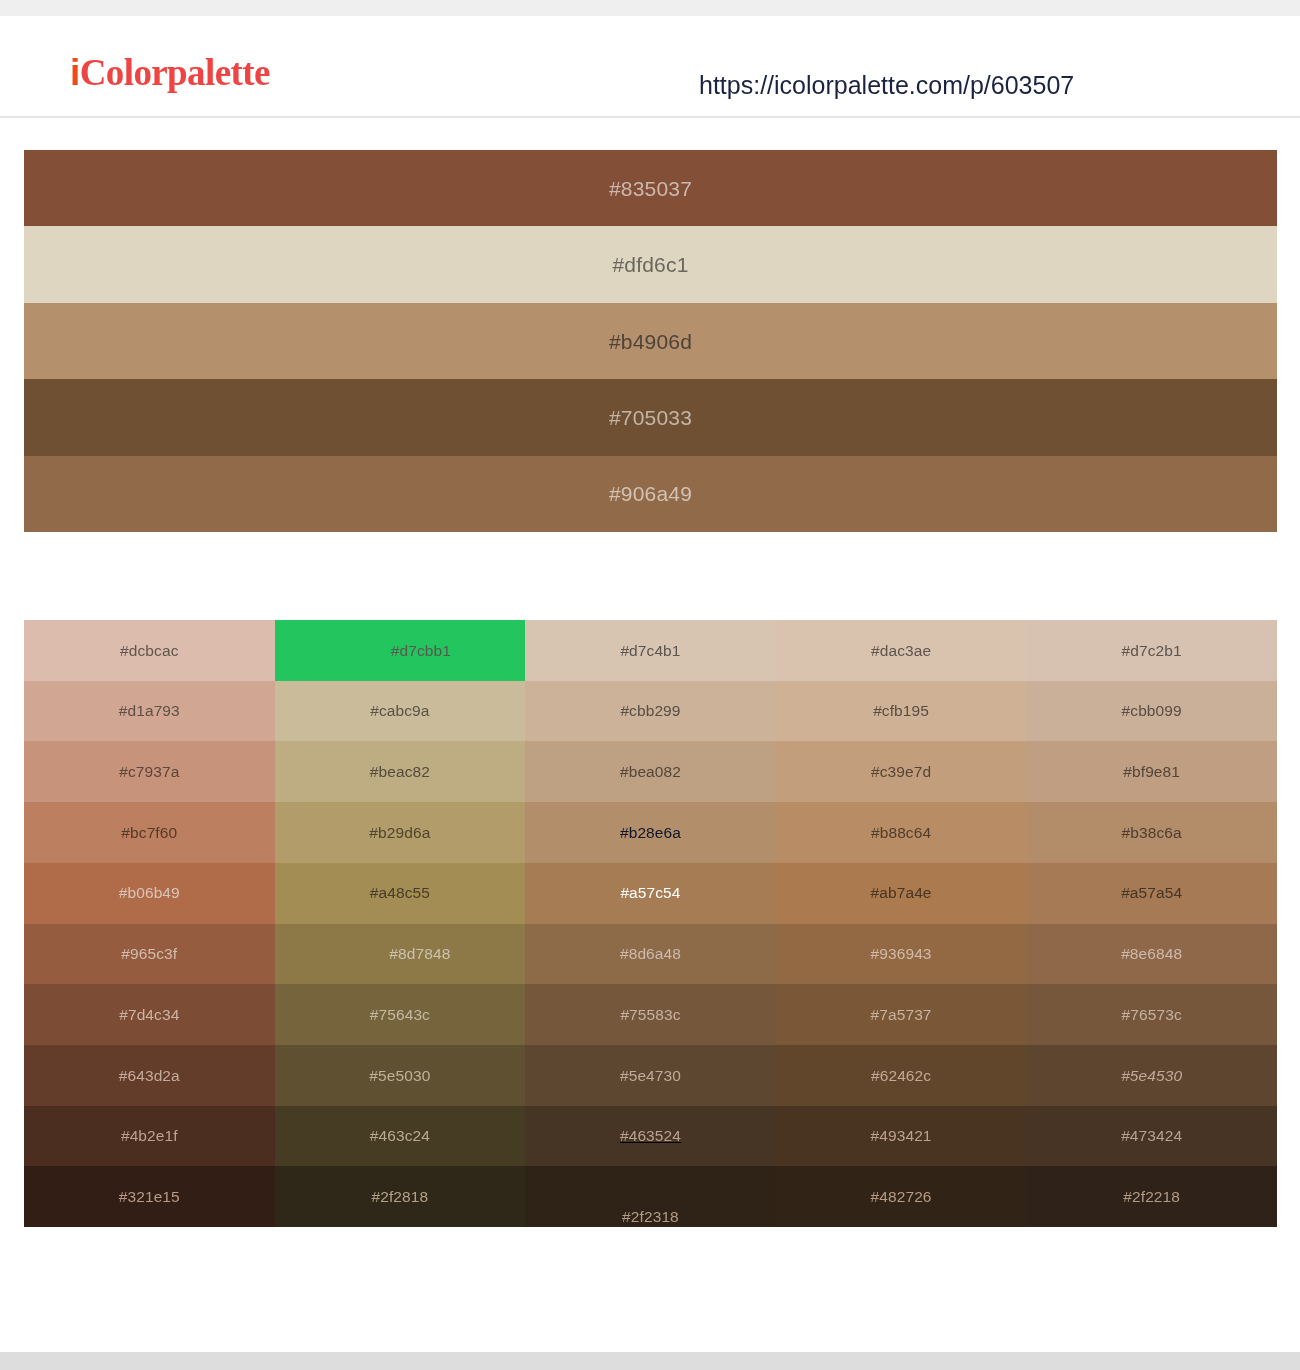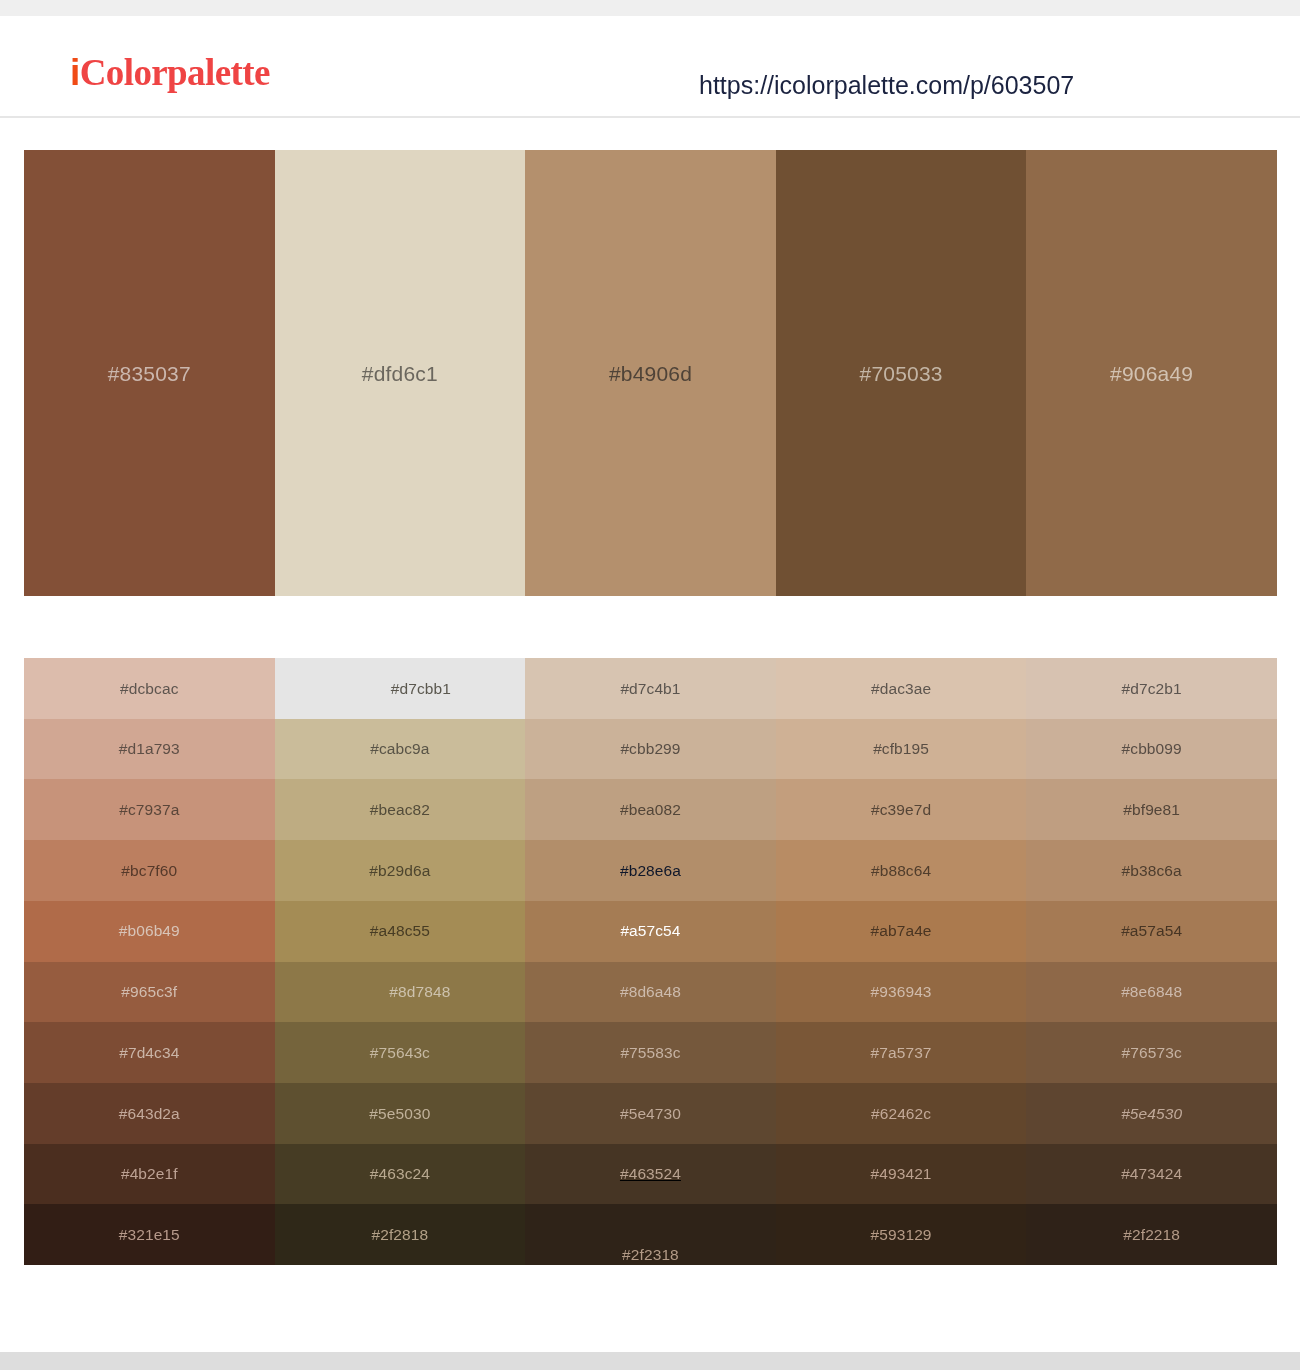--- a/index.html
+++ b/index.html
@@ -52,42 +52,43 @@
     white-space: nowrap;
     line-height: 1;
   }
 
   
   .main-band {
     position: absolute;
     left: 24px;
     top: 150px;
     width: 1253px;
-    height: 446px;
-    display: flex;
+    height: 382px;
+    display: flex;
+    flex-direction: column;
   }
   .main-swatch {
     flex: 1 1 0;
     position: relative;
     display: flex;
     align-items: center;
     justify-content: center;
   }
   .main-swatch .hex {
     font-size: 21px;
     letter-spacing: 0.2px;
     line-height: 1;
     user-select: none;
   }
 
   
   .shade-grid {
     position: absolute;
     left: 24px;
-    top: 658px;
+    top: 620px;
     width: 1253px;
     height: 607px;
     display: flex;
   }
   .shade-col {
     flex: 1 1 0;
     display: flex;
     flex-direction: column;
   }
   .shade-cell {
@@ -173,21 +174,21 @@
           <span class="hex" style="color: rgb(196, 170, 156);">#643d2a</span>
         </div>
         <div class="shade-cell" style="background: rgb(75, 46, 31);">
           <span class="hex" style="color: rgb(189, 162, 148);">#4b2e1f</span>
         </div>
         <div class="shade-cell" style="background: rgb(50, 30, 21);">
           <span class="hex" style="color: rgb(183, 154, 139);">#321e15</span>
         </div>
       </div>
       <div class="shade-col">
-        <div class="shade-cell" style="background: #e5e5e5; padding-left: 42px;">
+        <div class="shade-cell" style="background: #22c55e; padding-left: 42px;">
           <span class="hex" style="color: rgb(91, 88, 79);">#d7cbb1</span>
         </div>
         <div class="shade-cell" style="background: rgb(202, 188, 154);">
           <span class="hex" style="color: rgb(89, 84, 71);">#cabc9a</span>
         </div>
         <div class="shade-cell" style="background: rgb(190, 172, 130);">
           <span class="hex" style="color: rgb(83, 76, 58);">#beac82</span>
         </div>
         <div class="shade-cell" style="background: rgb(178, 157, 106);">
           <span class="hex" style="color: rgb(77, 69, 46);">#b29d6a</span>
@@ -265,21 +266,21 @@
         <div class="shade-cell" style="background: rgb(122, 87, 55);">
           <span class="hex" style="color: rgb(201, 178, 160);">#7a5737</span>
         </div>
         <div class="shade-cell" style="background: rgb(98, 70, 44);">
           <span class="hex" style="color: rgb(195, 169, 152);">#62462c</span>
         </div>
         <div class="shade-cell" style="background: rgb(73, 52, 33);">
           <span class="hex" style="color: rgb(188, 161, 143);">#493421</span>
         </div>
         <div class="shade-cell" style="background: rgb(49, 35, 22);">
-          <span class="hex" style="color: rgb(182, 155, 134);">#593129</span>
+          <span class="hex" style="color: rgb(182, 155, 134);">#482726</span>
         </div>
       </div>
       <div class="shade-col">
         <div class="shade-cell" style="background: rgb(215, 194, 177);">
           <span class="hex" style="color: rgb(91, 84, 79);">#d7c2b1</span>
         </div>
         <div class="shade-cell" style="background: rgb(203, 176, 153);">
           <span class="hex" style="color: rgb(88, 77, 69);">#cbb099</span>
         </div>
         <div class="shade-cell" style="background: rgb(191, 158, 129);">

